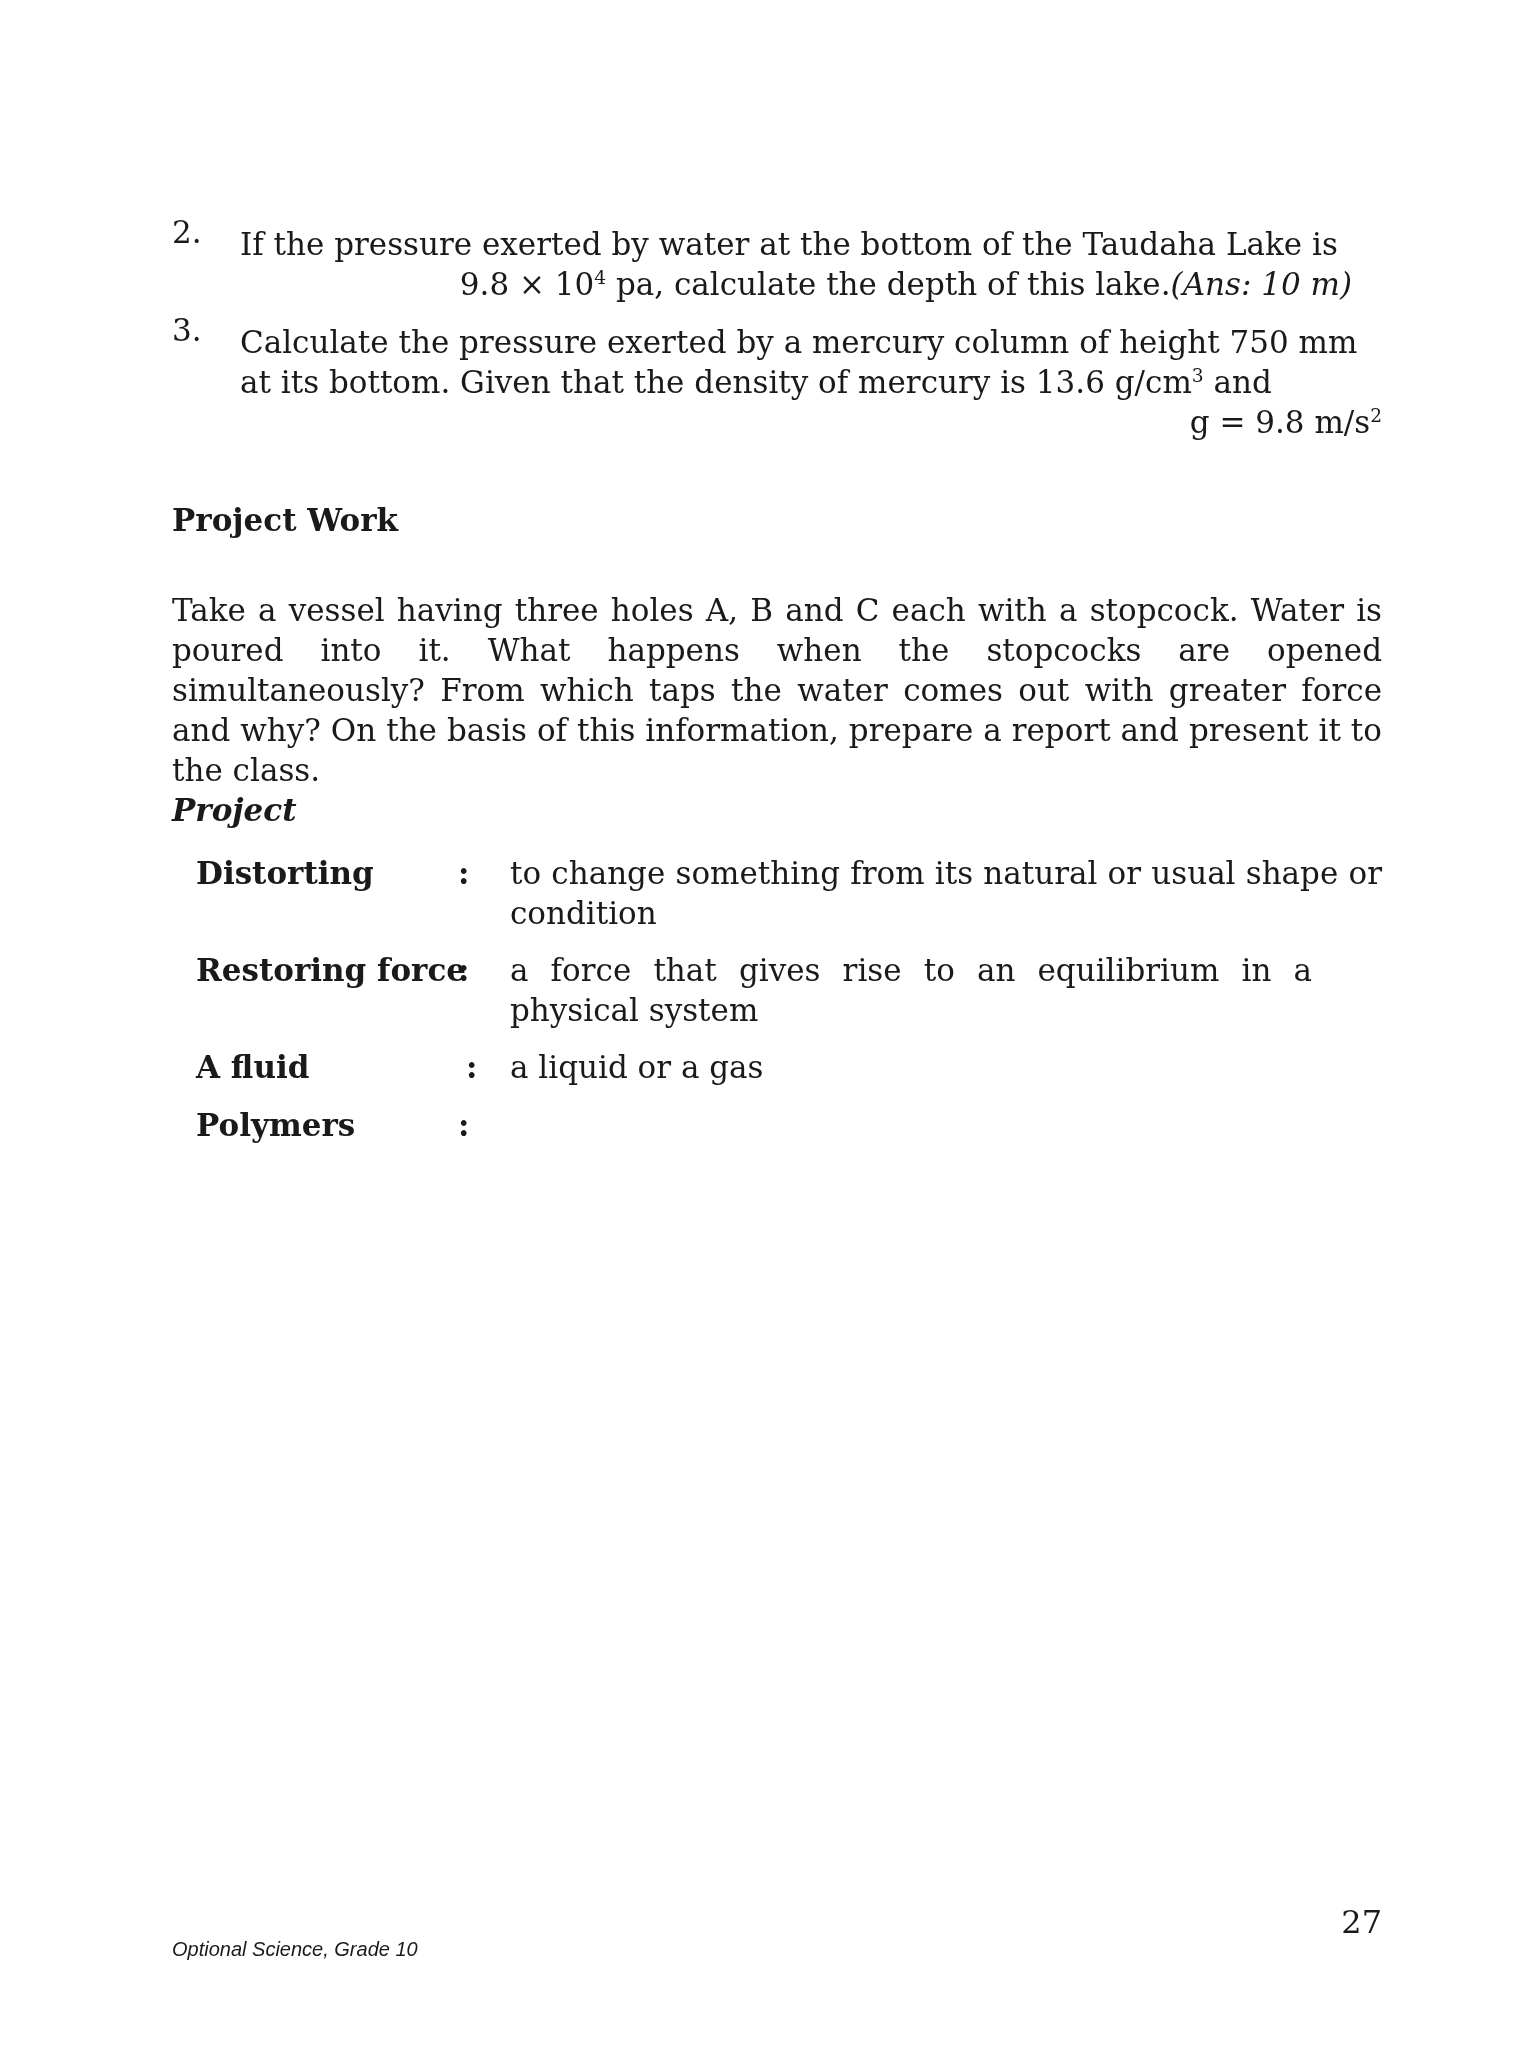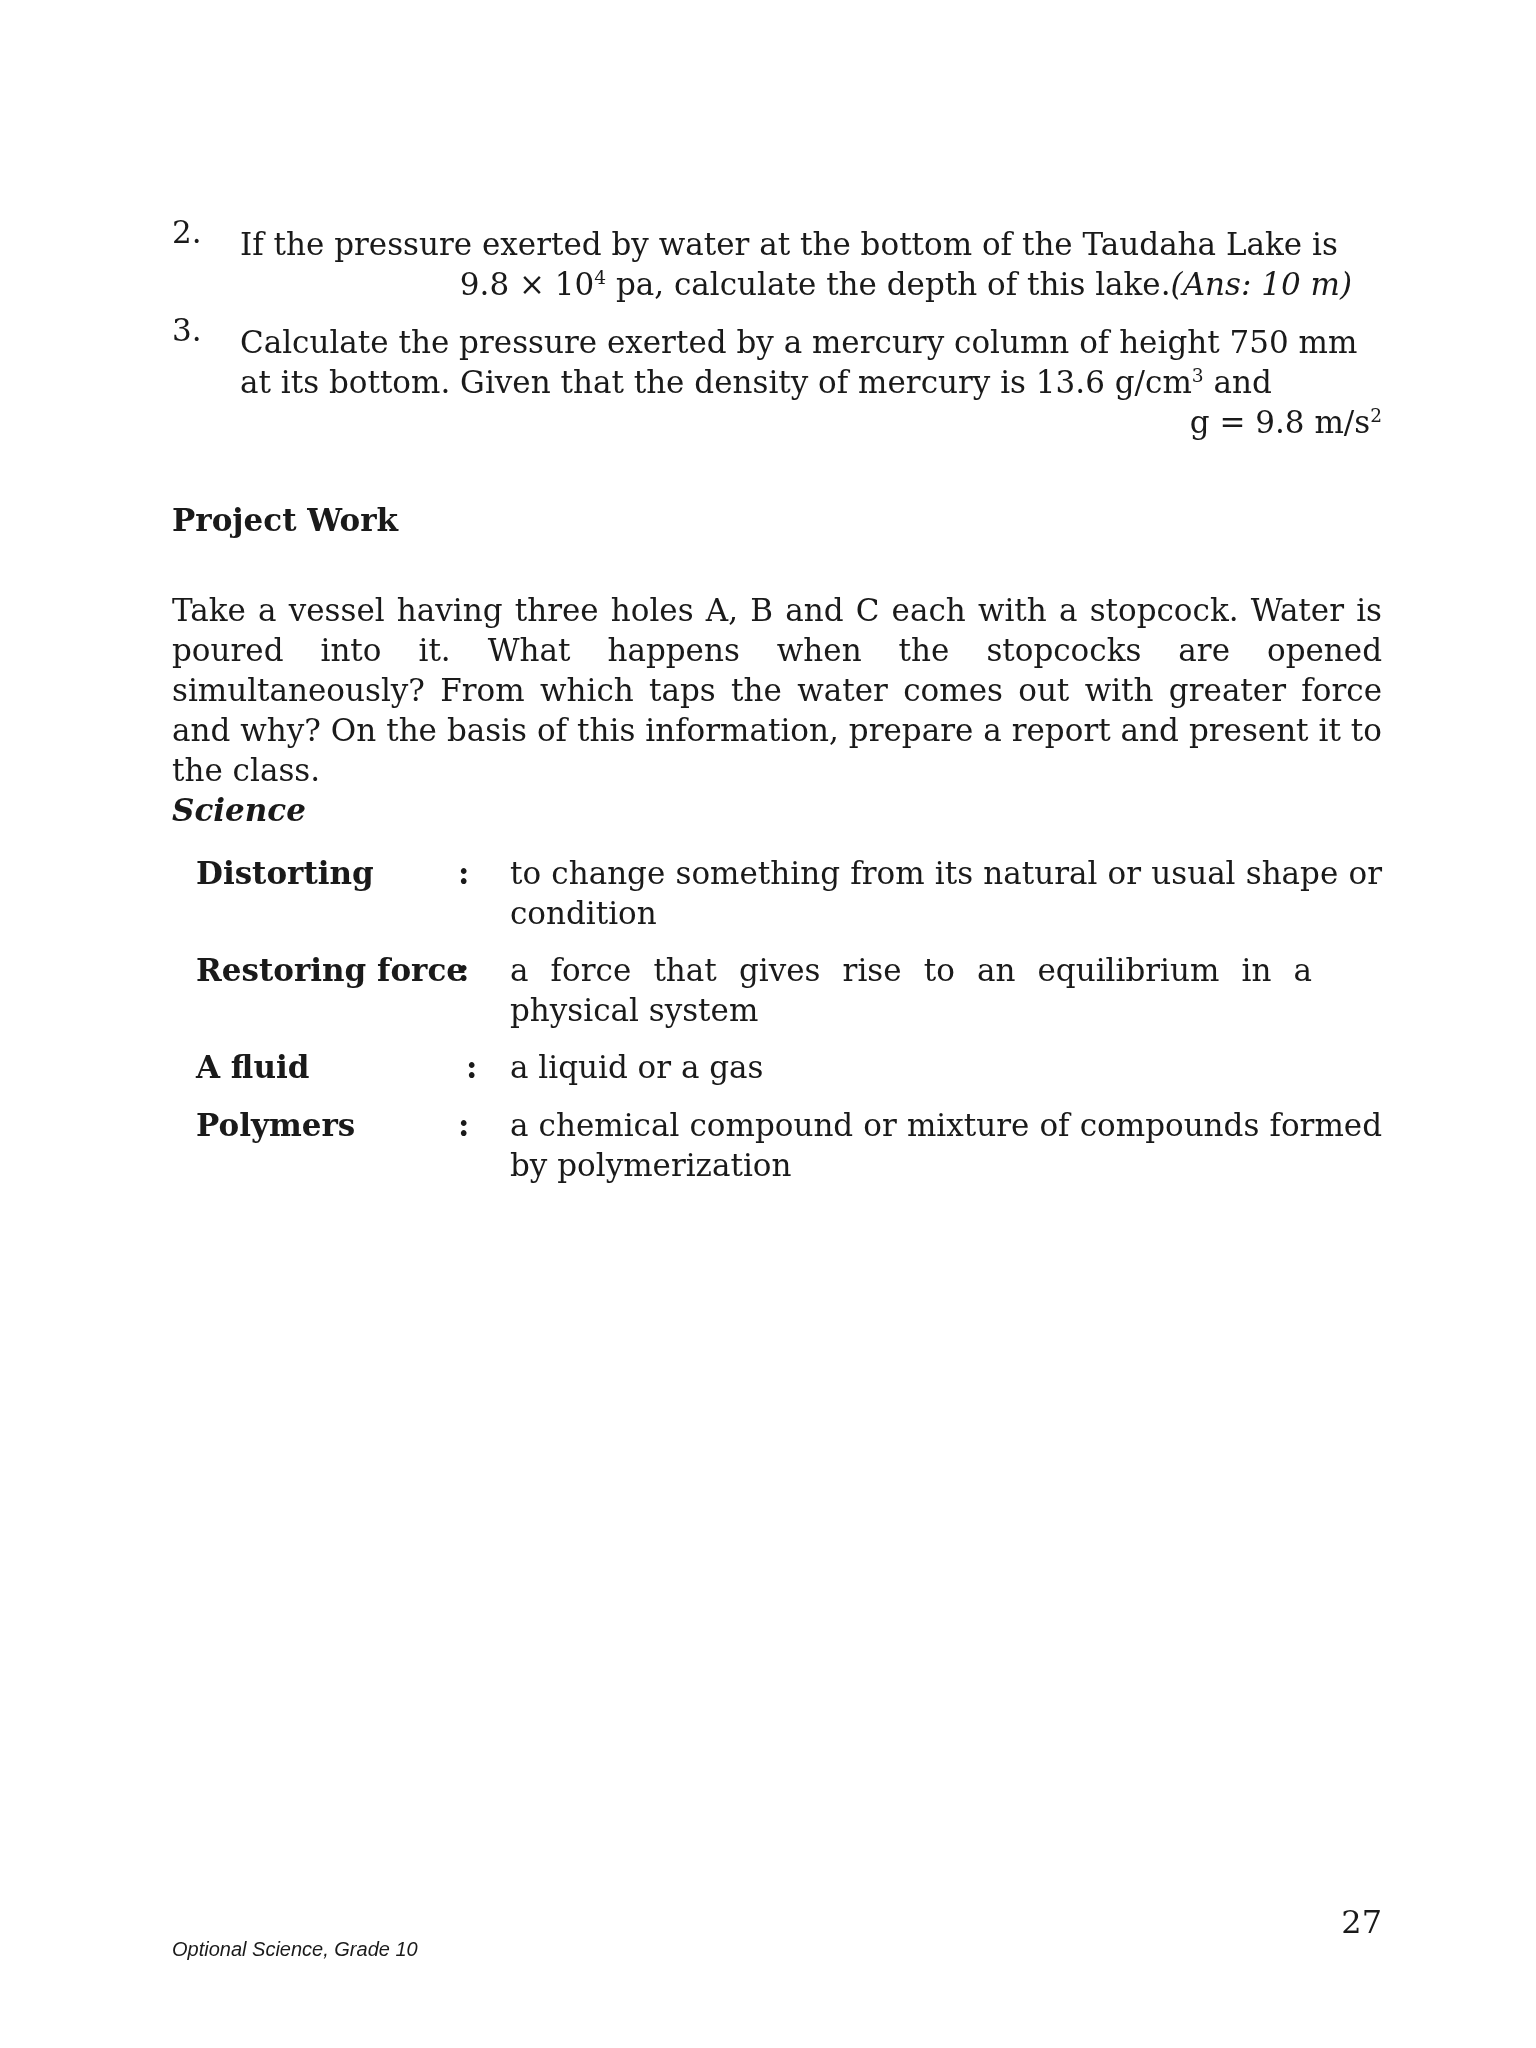--- a/index.html
+++ b/index.html
@@ -47,21 +47,21 @@
       <div><span>at its bottom. Given that the density of mercury is 13.6 g/cm</span><sup>3</sup><span> and</span></div>
       <div class="line">
         <span><span>g = 9.8 m/s</span><sup>2</sup></span>
       </div>
     </div>
   </div>
 
   <div class="h-bold" style="top:502px;">Project Work</div>
   <div class="para" style="top:562px;">Take a vessel having three holes A, B and C each with a stopcock. Water is poured into it. What happens when the stopcocks are opened simultaneously? From which taps the water comes out with greater force and why?  On the basis of this information, prepare a report and present it to the class.</div>
 
-  <div class="gloss-title">Science</div>
+  <div class="gloss-title">Project</div>
 
   <div class="g-row" style="top:853px;">
     <span class="g-term">Distorting</span>
     <span class="g-colon">:</span>
     <div class="g-def">to change something from its natural or usual shape or condition</div>
   </div>
 
   <div class="g-row" style="top:950px;">
     <span class="g-term">Restoring force</span>
     <span class="g-colon">:</span>
@@ -70,18 +70,17 @@
 
   <div class="g-row" style="top:1047px;">
     <span class="g-term">A fluid</span>
     <span class="g-colon" style="left:294px;">:</span>
     <div class="g-def">a liquid or a gas</div>
   </div>
 
   <div class="g-row" style="top:1105px;">
     <span class="g-term">Polymers</span>
     <span class="g-colon">:</span>
-    <div class="g-def">a chemical compound or mixture of compounds formed by polymerization</div>
   </div>
 
   <div class="footer-left">Optional Science, Grade 10</div>
   <div class="footer-right">27</div>
 </div>
 
 </body></html>

